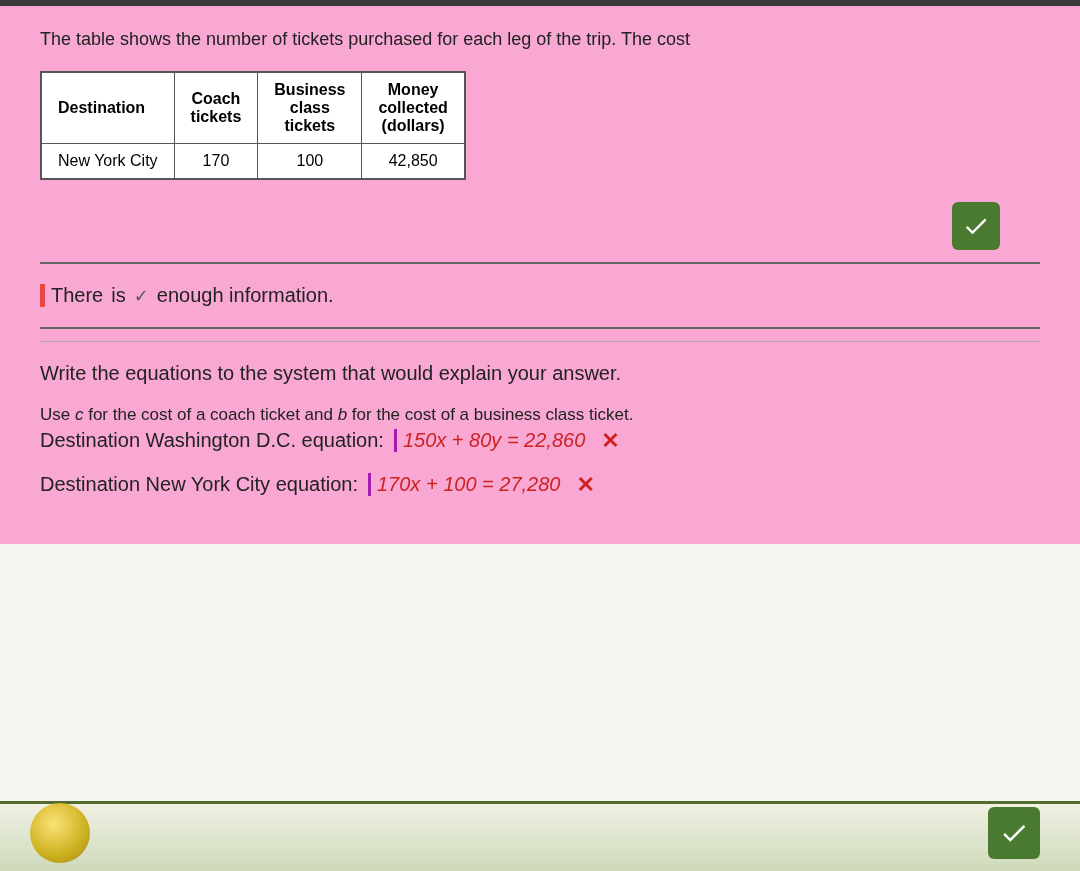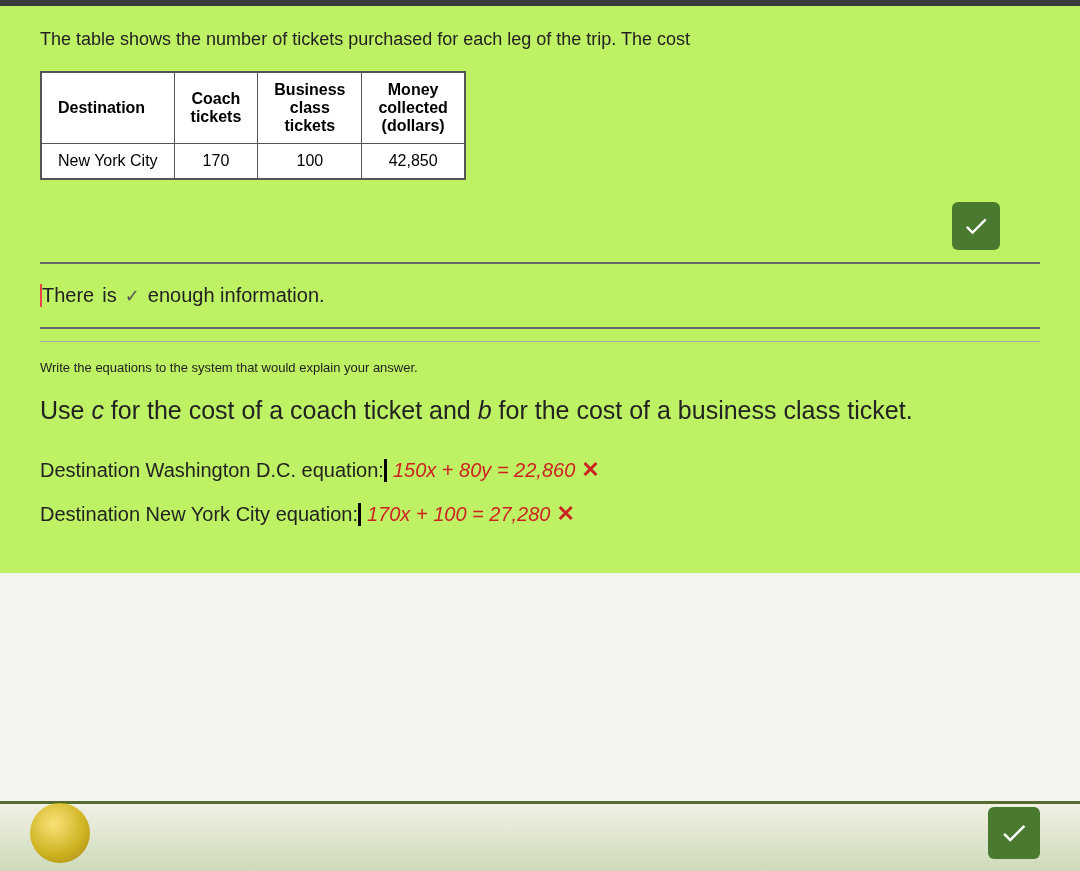--- a/index.html
+++ b/index.html
@@ -12,21 +12,21 @@
       position: relative;
     }
 
     .top-bar {
       background: #3a3a3a;
       height: 6px;
       width: 100%;
     }
 
     .content-area {
-      background: #bef264;
+      background: #f9a8d4;
       padding: 20px 40px 20px 40px;
     }
 
     .intro-text {
       font-size: 18px;
       color: #222;
       line-height: 1.5;
       margin-bottom: 18px;
       font-family: Arial, sans-serif;
     }
@@ -109,67 +109,68 @@
       align-items: center;
       gap: 8px;
       font-size: 20px;
       font-family: Arial, sans-serif;
       color: #222;
       margin-bottom: 4px;
       padding: 8px 0;
     }
 
     .answer-row .left-border {
-      border-left: 2px solid #ef4444;
+      border-left: 5px solid #ef4444;
+      padding-left: 6px;
     }
 
     .check-icon-inline {
       color: #555;
       font-size: 18px;
     }
 
     
     .equations-section {
       padding: 16px 0 8px 0;
       border-top: 1.5px solid #aaa;
     }
 
     .eq-prompt {
-      font-size: 13px;
+      font-size: 20px;
       font-family: Arial, sans-serif;
       color: #222;
       margin-bottom: 14px;
       line-height: 1.5;
     }
 
     .eq-use-line {
-      font-size: 25px;
-      font-family: Arial, sans-serif;
-      color: #222;
-      margin-bottom: 28px;
+      font-size: 17px;
+      font-family: Arial, sans-serif;
+      color: #222;
       line-height: 1.5;
     }
 
     .eq-use-line em, .eq-prompt em {
       font-style: italic;
     }
 
     .equation-row {
       display: flex;
       align-items: center;
+      gap: 10px;
       font-size: 20px;
       font-family: Arial, sans-serif;
       color: #222;
       margin-bottom: 18px;
     }
 
     .equation-input-box {
       display: flex;
       align-items: center;
-      border-left: 3px solid #000000;
+      border-left: 3px solid #a21caf;
       padding-left: 6px;
       gap: 4px;
     }
 
     .eq-value {
       color: #cc2222;
       font-style: italic;
       font-size: 20px;
       font-family: Arial, sans-serif;
     }

